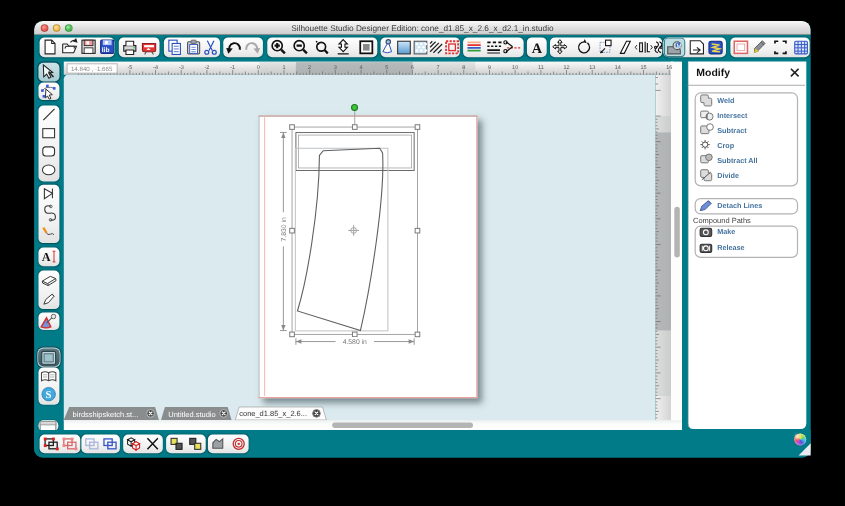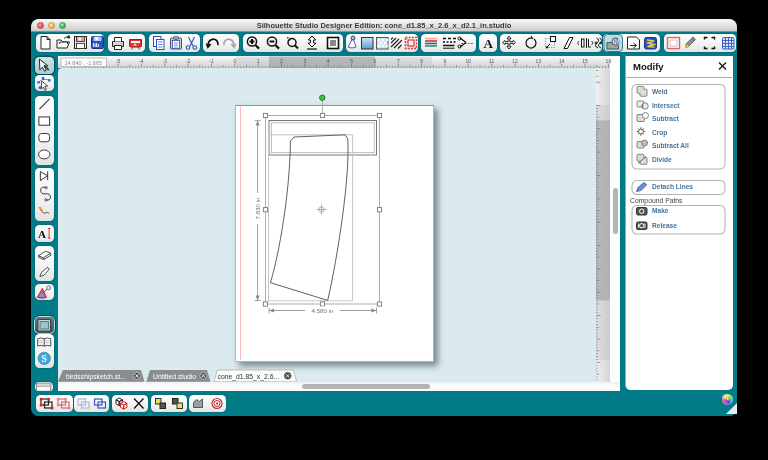--- a/index.html
+++ b/index.html
@@ -1,21 +1,21 @@
 <!DOCTYPE html>
 <html><head>
 <meta charset="utf-8">
 <style>
 html,body{margin:0;padding:0;background:#000;width:768px;height:460px;overflow:hidden;
 font-family:"Liberation Sans",sans-serif;}
 .abs{position:absolute;}
 #win{position:absolute;left:31px;top:19px;width:706px;height:397px;background:#027b88;border-radius:8px;}
 #titlebar{position:absolute;left:31px;top:19px;width:706px;height:12px;border-radius:8px 8px 0 0;
 background:linear-gradient(#f8f8f8,#cdcdcd);border-bottom:1px solid #8f8f8f;}
-#title{position:absolute;left:0;top:1.5px;width:100%;text-align:center;font-size:7.5px;color:#3a3a3a;font-weight:bold;}
+#title{position:absolute;left:0;top:1.5px;width:100%;text-align:center;font-size:7.5px;color:#3a3a3a;}
 .light{position:absolute;top:22px;width:5.4px;height:5.4px;border-radius:50%;}
 #lr{left:37px;background:radial-gradient(circle at 35% 30%,#ff9d97,#f25a52 60%,#c03d36);border:.5px solid #b5453e;}
 #ly{left:47.5px;background:radial-gradient(circle at 35% 30%,#ffe9a8,#f8bd45 60%,#d19a2e);border:.5px solid #c29638;}
 #lg{left:58.5px;background:radial-gradient(circle at 35% 30%,#b6f0b0,#3eb94b 60%,#2d9238);border:.5px solid #3a9e43;}
 .grp{position:absolute;top:34.3px;height:18px;background:linear-gradient(#ffffff,#f2f2f2 60%,#e4e4e4);
 border-radius:4.5px;box-shadow:0 0 1.5px rgba(0,40,45,.55);}
 .g2{top:395px;height:17px;}
 .sbtn{position:absolute;left:35.3px;width:18.5px;background:linear-gradient(#ffffff,#efefef 70%,#e2e2e2);
 border-radius:4.5px;box-shadow:0 0 1.5px rgba(0,40,45,.55);}
 #canvas{position:absolute;left:58px;top:68px;width:538px;height:315px;background:#daeaee;border-radius:4px 0 0 0;}

